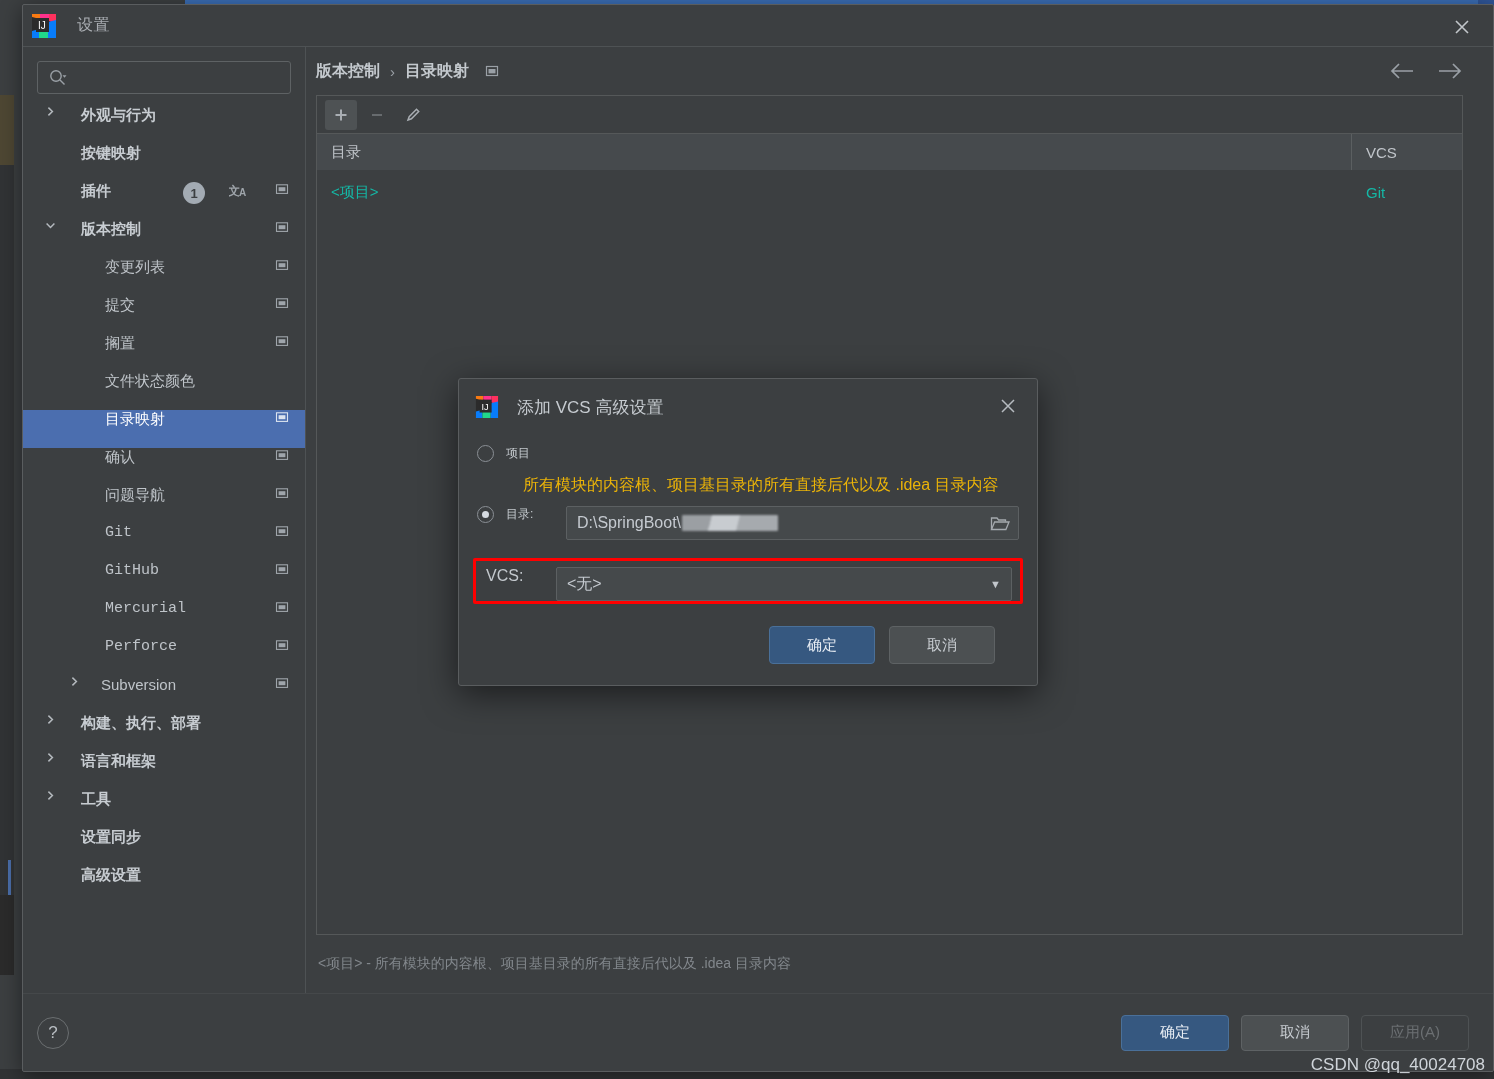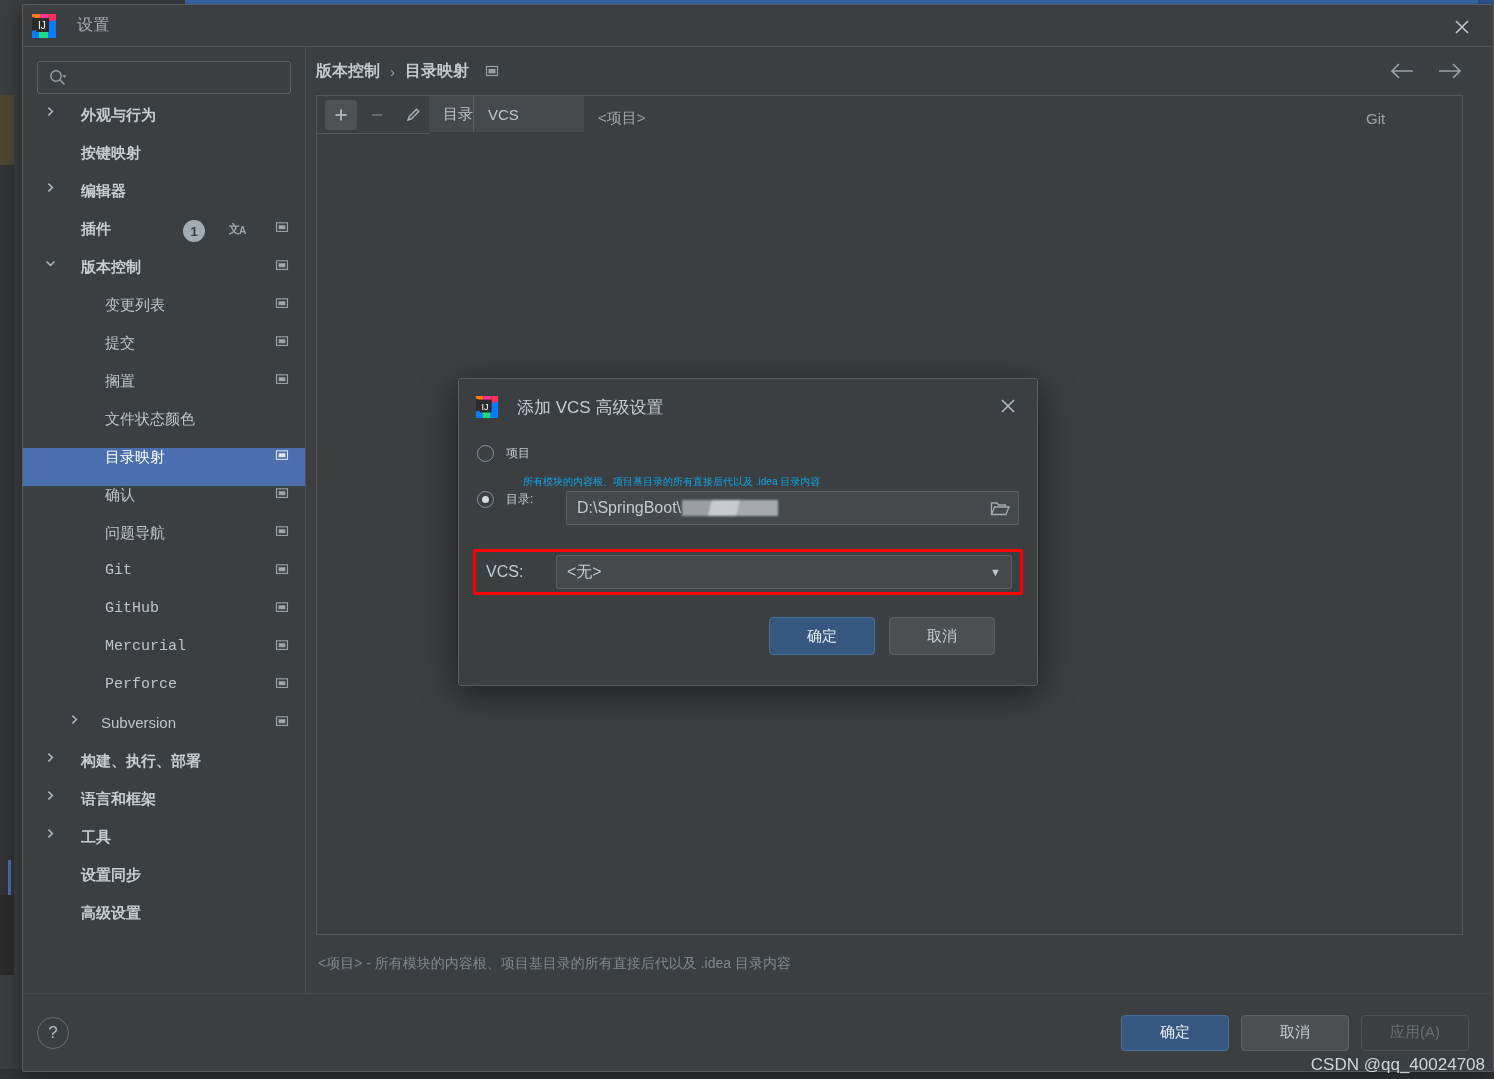--- a/index.html
+++ b/index.html
@@ -140,21 +140,21 @@
   }
   .crumb { color: #c4c9ce; font-size: 16px; font-weight: bold; }
   .crumb-sep { color: #9aa0a6; margin: 0 10px; font-size: 15px; }
   .crumb-pin { margin-left: 16px; display:flex; color: #9aa0a6; }
   .nav-arrows { margin-left: auto; display: flex; gap: 22px; padding-right: 10px; }
   .nav-arrows span { color: #9aa0a6; cursor: pointer; display: flex; }
 
   .table-panel {
     margin: 0 30px 0 10px; flex: 1 1 auto; min-height: 0;
     border: 1px solid #555859; background: #3c3f41;
-    display: flex; 
+    display: flex; flex-direction: column;
   }
   .toolbar {
     height: 38px; flex: 0 0 38px; display: flex; align-items: center;
     padding-left: 8px; gap: 4px; border-bottom: 1px solid #555859;
   }
   .tb-btn {
     width: 32px; height: 30px; display: flex; align-items: center;
     justify-content: center; border-radius: 3px; cursor: pointer; color: #a9aeb3;
   }
   .tb-btn.active { background: #4e5254; }
@@ -163,21 +163,21 @@
   .thead { display: flex; height: 36px; background: #464a4d; }
   .th {
     display: flex; align-items: center; padding-left: 14px;
     color: #c0c5ca; font-size: 15px;
   }
   .th.dir { flex: 1 1 auto; border-right: 1px solid #5b5f61; }
   .th.vcs { width: 110px; flex: 0 0 110px; }
   .tbody { flex: 1 1 auto; }
   .trow { display: flex; height: 44px; align-items: center; cursor: pointer; }
   .td { display: flex; align-items: center; padding-left: 14px;
-        color: #a3a3a3; font-size: 15px; }
+        color: #14b8a6; font-size: 15px; }
   .td.dir { flex: 1 1 auto; }
   .td.vcs { width: 110px; flex: 0 0 110px; }
 
   .status-row {
     height: 58px; flex: 0 0 58px; display: flex; align-items: center;
     padding-left: 12px; color: #82878c; font-size: 14px;
   }
 
   
   .footer {
@@ -228,41 +228,41 @@
   .radio {
     width: 17px; height: 17px; border-radius: 50%;
     border: 1px solid #8b9096; background: #3c3f41;
     flex: 0 0 17px; display: flex; align-items: center; justify-content: center;
     cursor: pointer;
   }
   .radio .dot { width: 7px; height: 7px; border-radius: 50%; background: #d5dae0; display: none; }
   .radio.checked .dot { display: block; }
   .radio-label { margin-left: 12px; color: #c4c9ce; font-size: 12px; }
   .radio-hint {
-    color: #0ea5e9; font-size: 10px; margin: 4px 0 2px 46px;
+    color: #eab308; font-size: 16px; margin: 4px 0 10px 46px;
   }
   .field-row { display: flex; align-items: flex-start; height: 40px; margin-bottom: 6px; }
   .field-row .radio-label { width: 66px; flex: 0 0 66px; }
   .path-input {
     flex: 1 1 auto; height: 34px; background: #45494b;
     border: 1px solid #5c6062; border-radius: 2px;
     display: flex; align-items: center; padding: 0 8px 0 10px;
   }
   .path-input .ptext { color: #c5cad0; font-size: 16px; white-space: nowrap; }
   .path-redact {
     width: 96px; height: 16px; margin-left: 1px;
     background: linear-gradient(105deg,#9b9fa3 0 30%,#c8ccd0 30% 58%,#a6aaae 58% 100%);
     filter: blur(1.2px); border-radius: 1px;
   }
   .path-input .folder-icon { margin-left: auto; color: #a5aaaf; display: flex; padding-left: 8px; }
 
   .vcs-highlight {
     border: 3px solid #ff0000; border-radius: 2px;
-    padding: 6px 8px 6px 10px; margin: 18px -4px 0 -4px;
-    display: flex; align-items: center; height: 46px;
+    padding: 6px 8px 6px 10px; margin: 12px -4px 0 -4px;
+    display: flex; height: 46px;
   }
   .vcs-label { width: 70px; flex: 0 0 70px; color: #c4c9ce; font-size: 16px; }
   .combo {
     flex: 1 1 auto; height: 34px; background: #45494b;
     border: 1px solid #5c6062; border-radius: 2px;
     display: flex; align-items: center; padding: 0 10px; cursor: pointer;
   }
   .combo .cval { color: #c5cad0; font-size: 16px; }
   .combo .caret { margin-left: auto; color: #c2c7cc; font-size: 11px; }
 
@@ -328,28 +328,20 @@
             <span class="arrow">
               <svg width="11" height="11" viewBox="0 0 11 11">
                 <path d="M3.4 1.6 L7.4 5.5 L3.4 9.4" stroke="currentColor" stroke-width="1.5" fill="none"></path>
               </svg>
             </span>
             <span class="label">外观与行为</span>
           </div>
           <div class="tree-item lvl0 bold">
             <span class="arrow empty"></span>
             <span class="label">按键映射</span>
-          </div>
-          <div class="tree-item lvl0 bold">
-            <span class="arrow">
-              <svg width="11" height="11" viewBox="0 0 11 11">
-                <path d="M3.4 1.6 L7.4 5.5 L3.4 9.4" stroke="currentColor" stroke-width="1.5" fill="none"></path>
-              </svg>
-            </span>
-            <span class="label">编辑器</span>
           </div>
           <div class="tree-item lvl0 bold">
             <span class="arrow empty"></span>
             <span class="label">插件</span>
             <span class="badge">1</span>
             <span class="tr-icon">
               <svg width="20" height="18" viewBox="0 0 20 18">
                 <text x="-1" y="13" font-size="12" fill="currentColor" font-family="Liberation Sans, sans-serif">文</text>
                 <text x="10" y="14" font-size="10" fill="currentColor" font-family="Liberation Sans, sans-serif">A</text>
               </svg>

